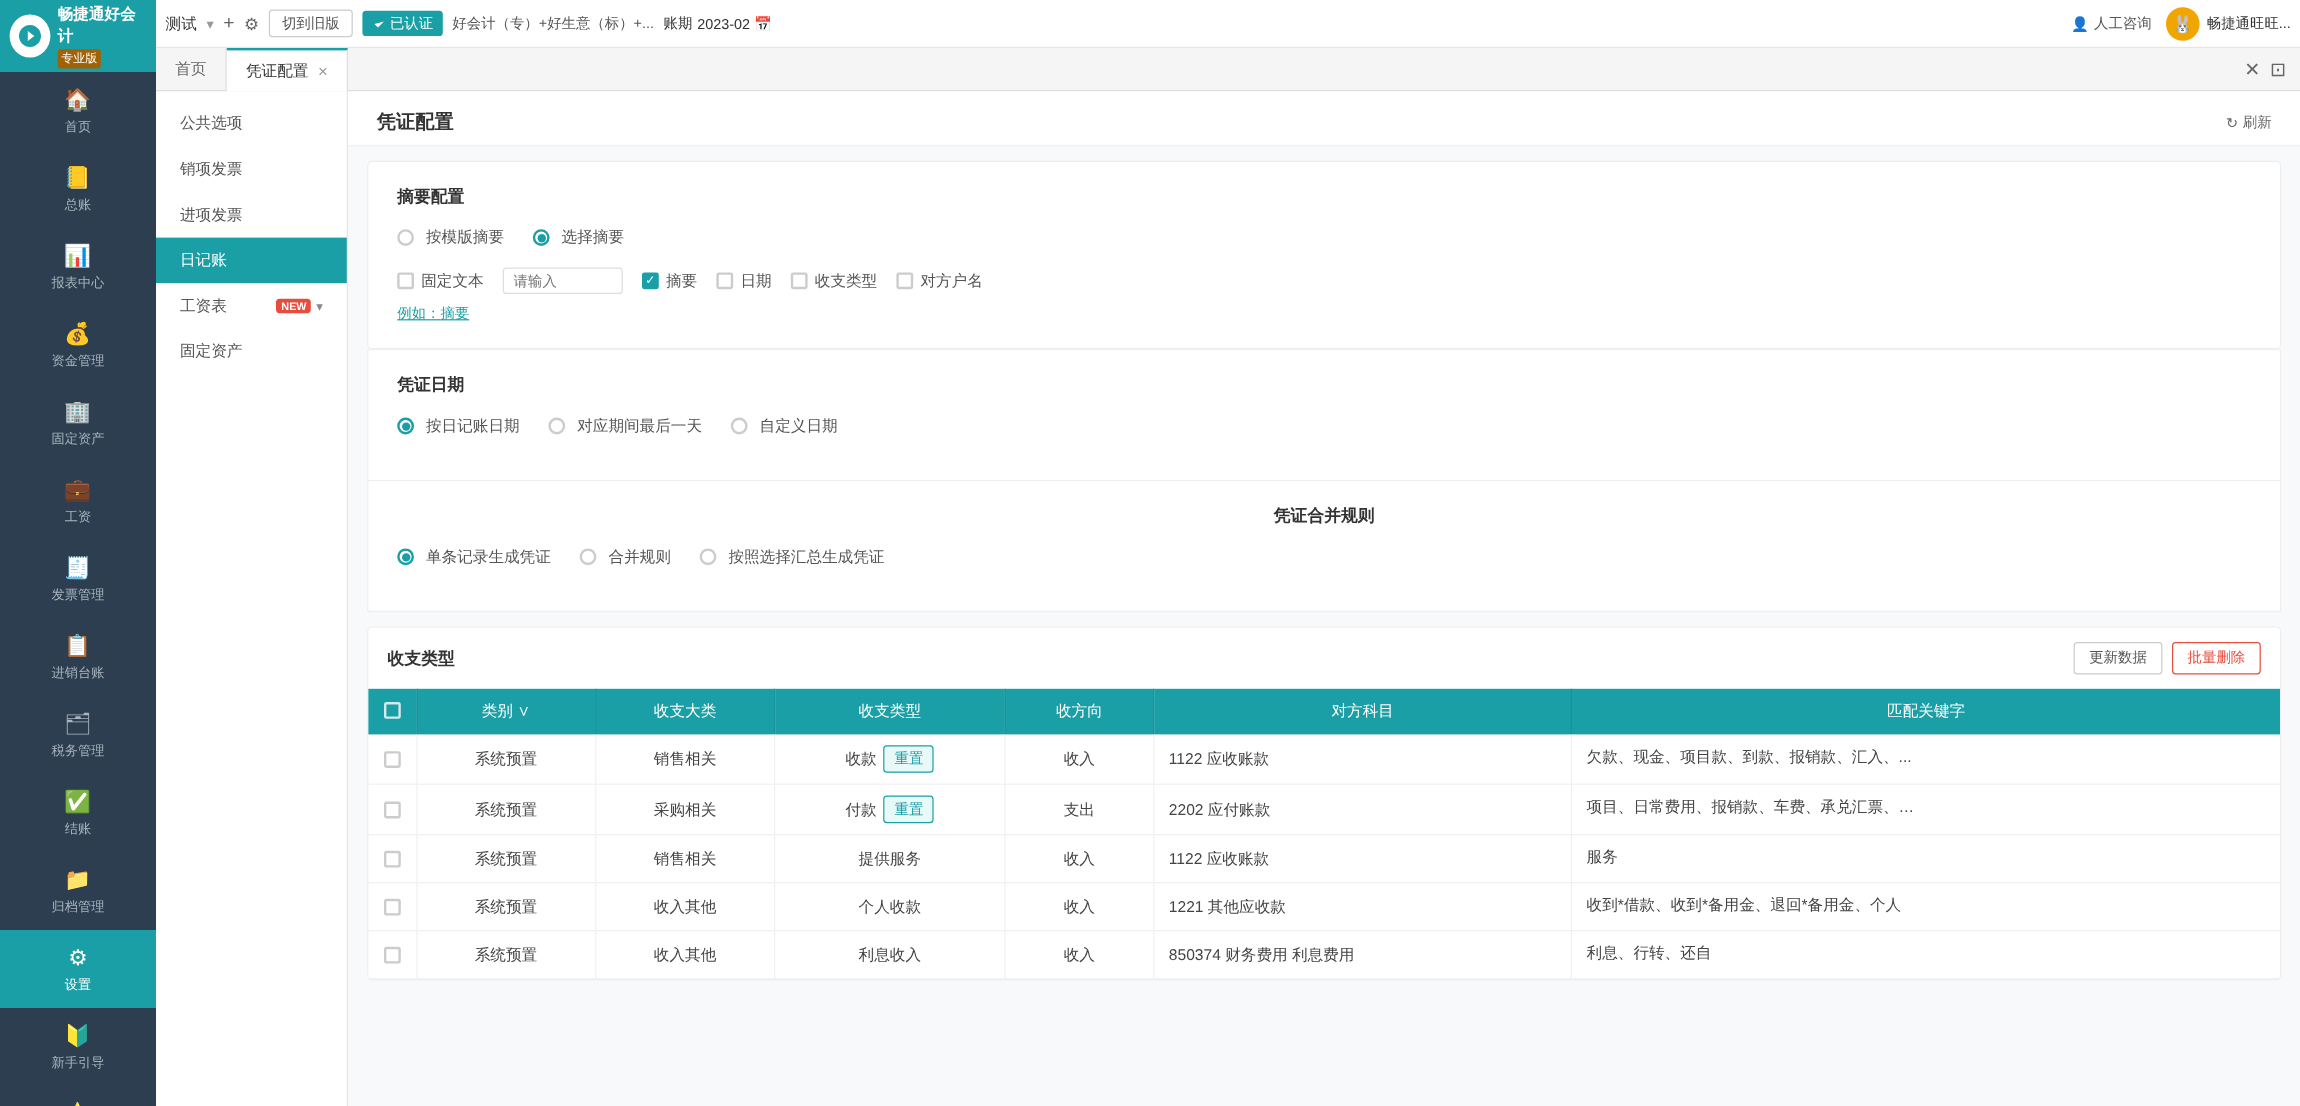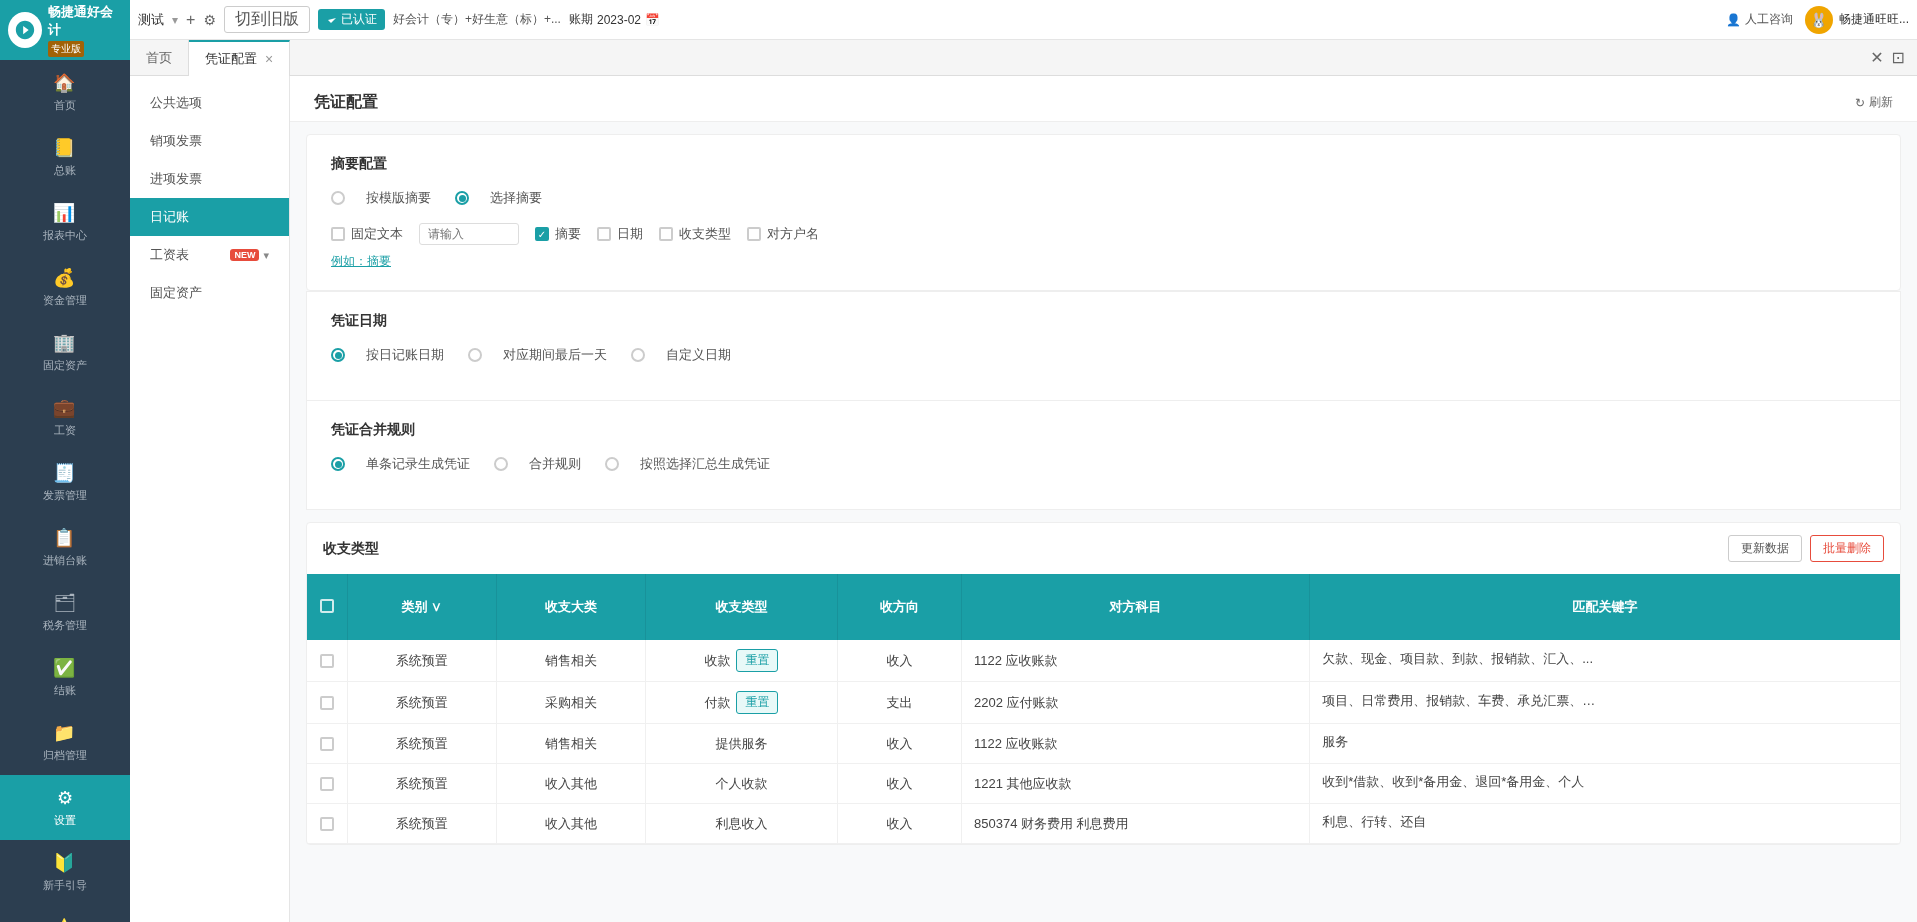--- a/index.html
+++ b/index.html
@@ -18,21 +18,21 @@
 
     
     .main-area { flex: 1; display: flex; flex-direction: column; height: 922px; overflow: hidden; }
 
     
     .topbar { height: 40px; background: #fff; border-bottom: 1px solid #e5e5e5; display: flex; align-items: center; padding: 0 8px; gap: 8px; flex-shrink: 0; }
     .topbar-title { font-size: 13px; color: #333; }
     .topbar-arrow { color: #999; font-size: 12px; cursor: pointer; }
     .topbar-plus { color: #666; font-size: 16px; cursor: pointer; }
     .topbar-gear { color: #666; font-size: 14px; cursor: pointer; }
-    .topbar-btn { border: 1px solid #ccc; background: white; padding: 2px 10px; border-radius: 3px; font-size: 16px; cursor: pointer; color: #555; }
+    .topbar-btn { border: 1px solid #ccc; background: white; padding: 2px 10px; border-radius: 3px; font-size: 12px; cursor: pointer; color: #555; }
     .topbar-badge { background: #1a9fa6; color: white; padding: 2px 8px; border-radius: 3px; font-size: 12px; display: flex; align-items: center; gap: 3px; }
     .topbar-badge-check { width: 12px; height: 12px; }
     .topbar-info { font-size: 12px; color: #555; }
     .topbar-period { font-size: 12px; color: #333; display: flex; align-items: center; gap: 4px; }
     .topbar-right { margin-left: auto; display: flex; align-items: center; gap: 12px; }
     .topbar-service { font-size: 12px; color: #555; display: flex; align-items: center; gap: 4px; cursor: pointer; }
     .topbar-user { display: flex; align-items: center; gap: 6px; cursor: pointer; }
     .topbar-avatar { width: 28px; height: 28px; border-radius: 50%; background: #f0a500; display: flex; align-items: center; justify-content: center; }
     .topbar-username { font-size: 12px; color: #333; }
 
@@ -55,21 +55,21 @@
 
     
     .right-content { flex: 1; background: #f8f9fa; overflow-y: auto; padding: 0; }
     .page-header { padding: 16px 24px 8px; background: white; border-bottom: 1px solid #eee; display: flex; align-items: center; justify-content: space-between; }
     .page-title { font-size: 16px; font-weight: bold; color: #333; }
     .refresh-btn { color: #666; font-size: 12px; cursor: pointer; display: flex; align-items: center; gap: 4px; }
     .section-title { font-size: 14px; font-weight: bold; color: #333; margin-bottom: 16px; }
 
     
     .radio-group { display: flex; align-items: center; gap: 24px; margin-bottom: 16px; }
-    .radio-item { display: flex; align-items: center; gap: 21px; cursor: pointer; font-size: 13px; color: #555; }
+    .radio-item { display: flex; align-items: center; gap: 10px; cursor: pointer; font-size: 13px; color: #555; }
     .radio-circle { width: 14px; height: 14px; border-radius: 50%; border: 2px solid #ccc; display: flex; align-items: center; justify-content: center; }
     .radio-circle.checked { border-color: #1a9fa6; }
     .radio-circle.checked::after { content: ''; width: 7px; height: 7px; border-radius: 50%; background: #1a9fa6; display: block; }
 
     
     .checkbox-group { display: flex; align-items: center; gap: 16px; margin-top: 12px; flex-wrap: wrap; }
     .checkbox-item { display: flex; align-items: center; gap: 6px; cursor: pointer; font-size: 13px; color: #555; }
     .checkbox-box { width: 14px; height: 14px; border: 2px solid #ccc; border-radius: 2px; display: flex; align-items: center; justify-content: center; }
     .checkbox-box.checked { background: #1a9fa6; border-color: #1a9fa6; color: white; font-size: 10px; }
     .checkbox-input { border: 1px solid #ddd; border-radius: 3px; padding: 3px 8px; font-size: 12px; width: 100px; color: #999; }
@@ -81,21 +81,21 @@
     
     .table-section { background: white; margin: 0 16px 12px; border-radius: 4px; border: 1px solid #eee; }
     .table-header { display: flex; align-items: center; justify-content: space-between; padding: 12px 16px; }
     .table-title { font-size: 14px; font-weight: bold; color: #333; }
     .table-actions { display: flex; gap: 8px; }
     .table-action-btn { border: 1px solid #ccc; background: white; padding: 4px 12px; border-radius: 3px; font-size: 12px; cursor: pointer; color: #555; }
     .table-action-btn.danger { background: white; color: #e74c3c; border-color: #e74c3c; }
 
     
     .data-table { width: 100%; border-collapse: collapse; }
-    .data-table th { background: #1a9fa6; color: white; padding: 24px 12px; font-size: 13px; font-weight: bold; text-align: center; border-right: 1px solid #18929a; }
+    .data-table th { background: #1a9fa6; color: white; padding: 10px 12px; font-size: 13px; font-weight: normal; text-align: center; border-right: 1px solid #18929a; }
     .data-table th:last-child { border-right: none; }
     .data-table td { padding: 9px 12px; font-size: 13px; color: #444; border-bottom: 1px solid #f0f0f0; border-right: 1px solid #f0f0f0; text-align: center; }
     .data-table td:last-child { border-right: none; }
     .data-table .checkbox-cell { width: 40px; }
     .reset-badge { background: #e8f9f8; color: #1a9fa6; border: 1px solid #1a9fa6; padding: 2px 8px; border-radius: 3px; font-size: 12px; cursor: pointer; }
     .text-left { text-align: left !important; }
     .ellipsis { overflow: hidden; text-overflow: ellipsis; white-space: nowrap; max-width: 280px; display: inline-block; }
 
     
     .th-checkbox { width: 14px; height: 14px; border: 2px solid rgba(255,255,255,0.8); border-radius: 2px; display: inline-flex; align-items: center; justify-content: center; background: #1a9fa6; }
@@ -323,21 +323,21 @@
           </label>
           <label class="radio-item">
             <div class="radio-circle"></div>
             <span>自定义日期</span>
           </label>
         </div>
       </div>
 
       <div style="height:1px;background:#eee;margin:0 16px;"></div>
 
-      <div style="background:white;margin:0 16px 12px;padding:20px 24px;border:1px solid #eee;border-top:none;">
+      <div style="background:white;margin:0 16px 12px;padding:20px 24px;border:1px solid #eee;border-top:none;text-align:center;">
         <div class="section-title">凭证合并规则</div>
         <div class="radio-group">
           <label class="radio-item">
             <div class="radio-circle checked"></div>
             <span>单条记录生成凭证</span>
           </label>
           <label class="radio-item">
             <div class="radio-circle"></div>
             <span>合并规则</span>
           </label>

